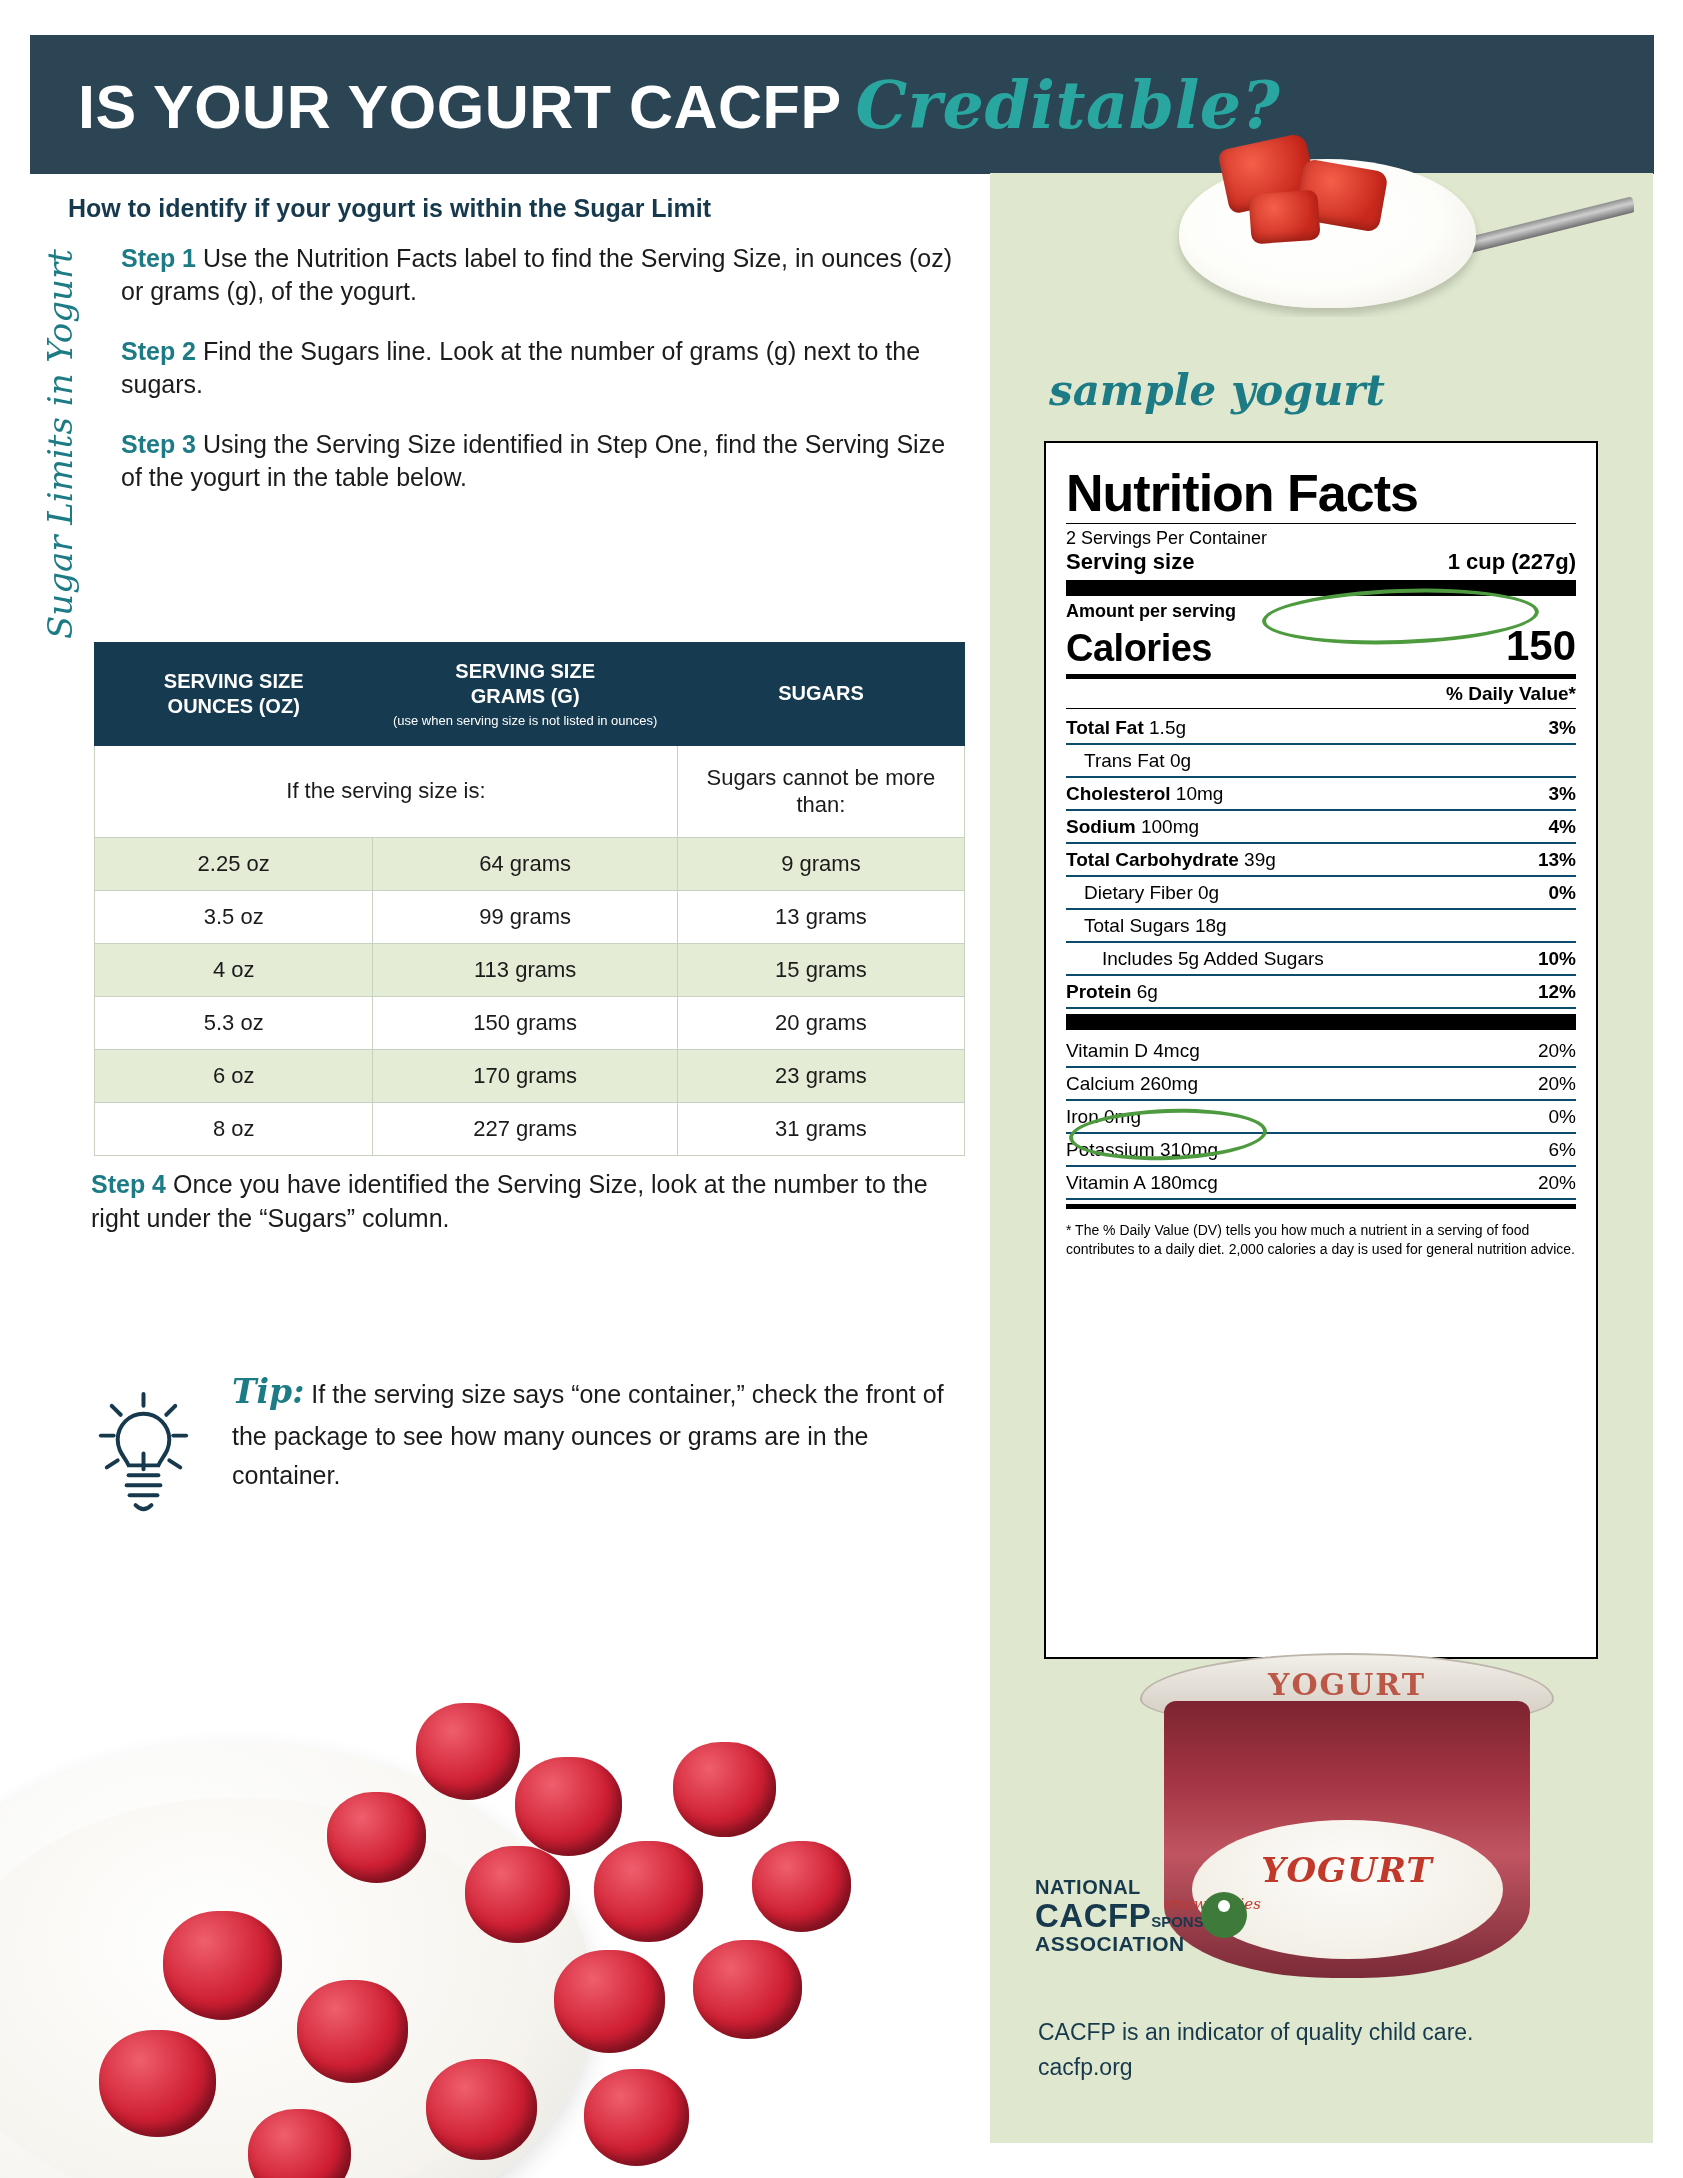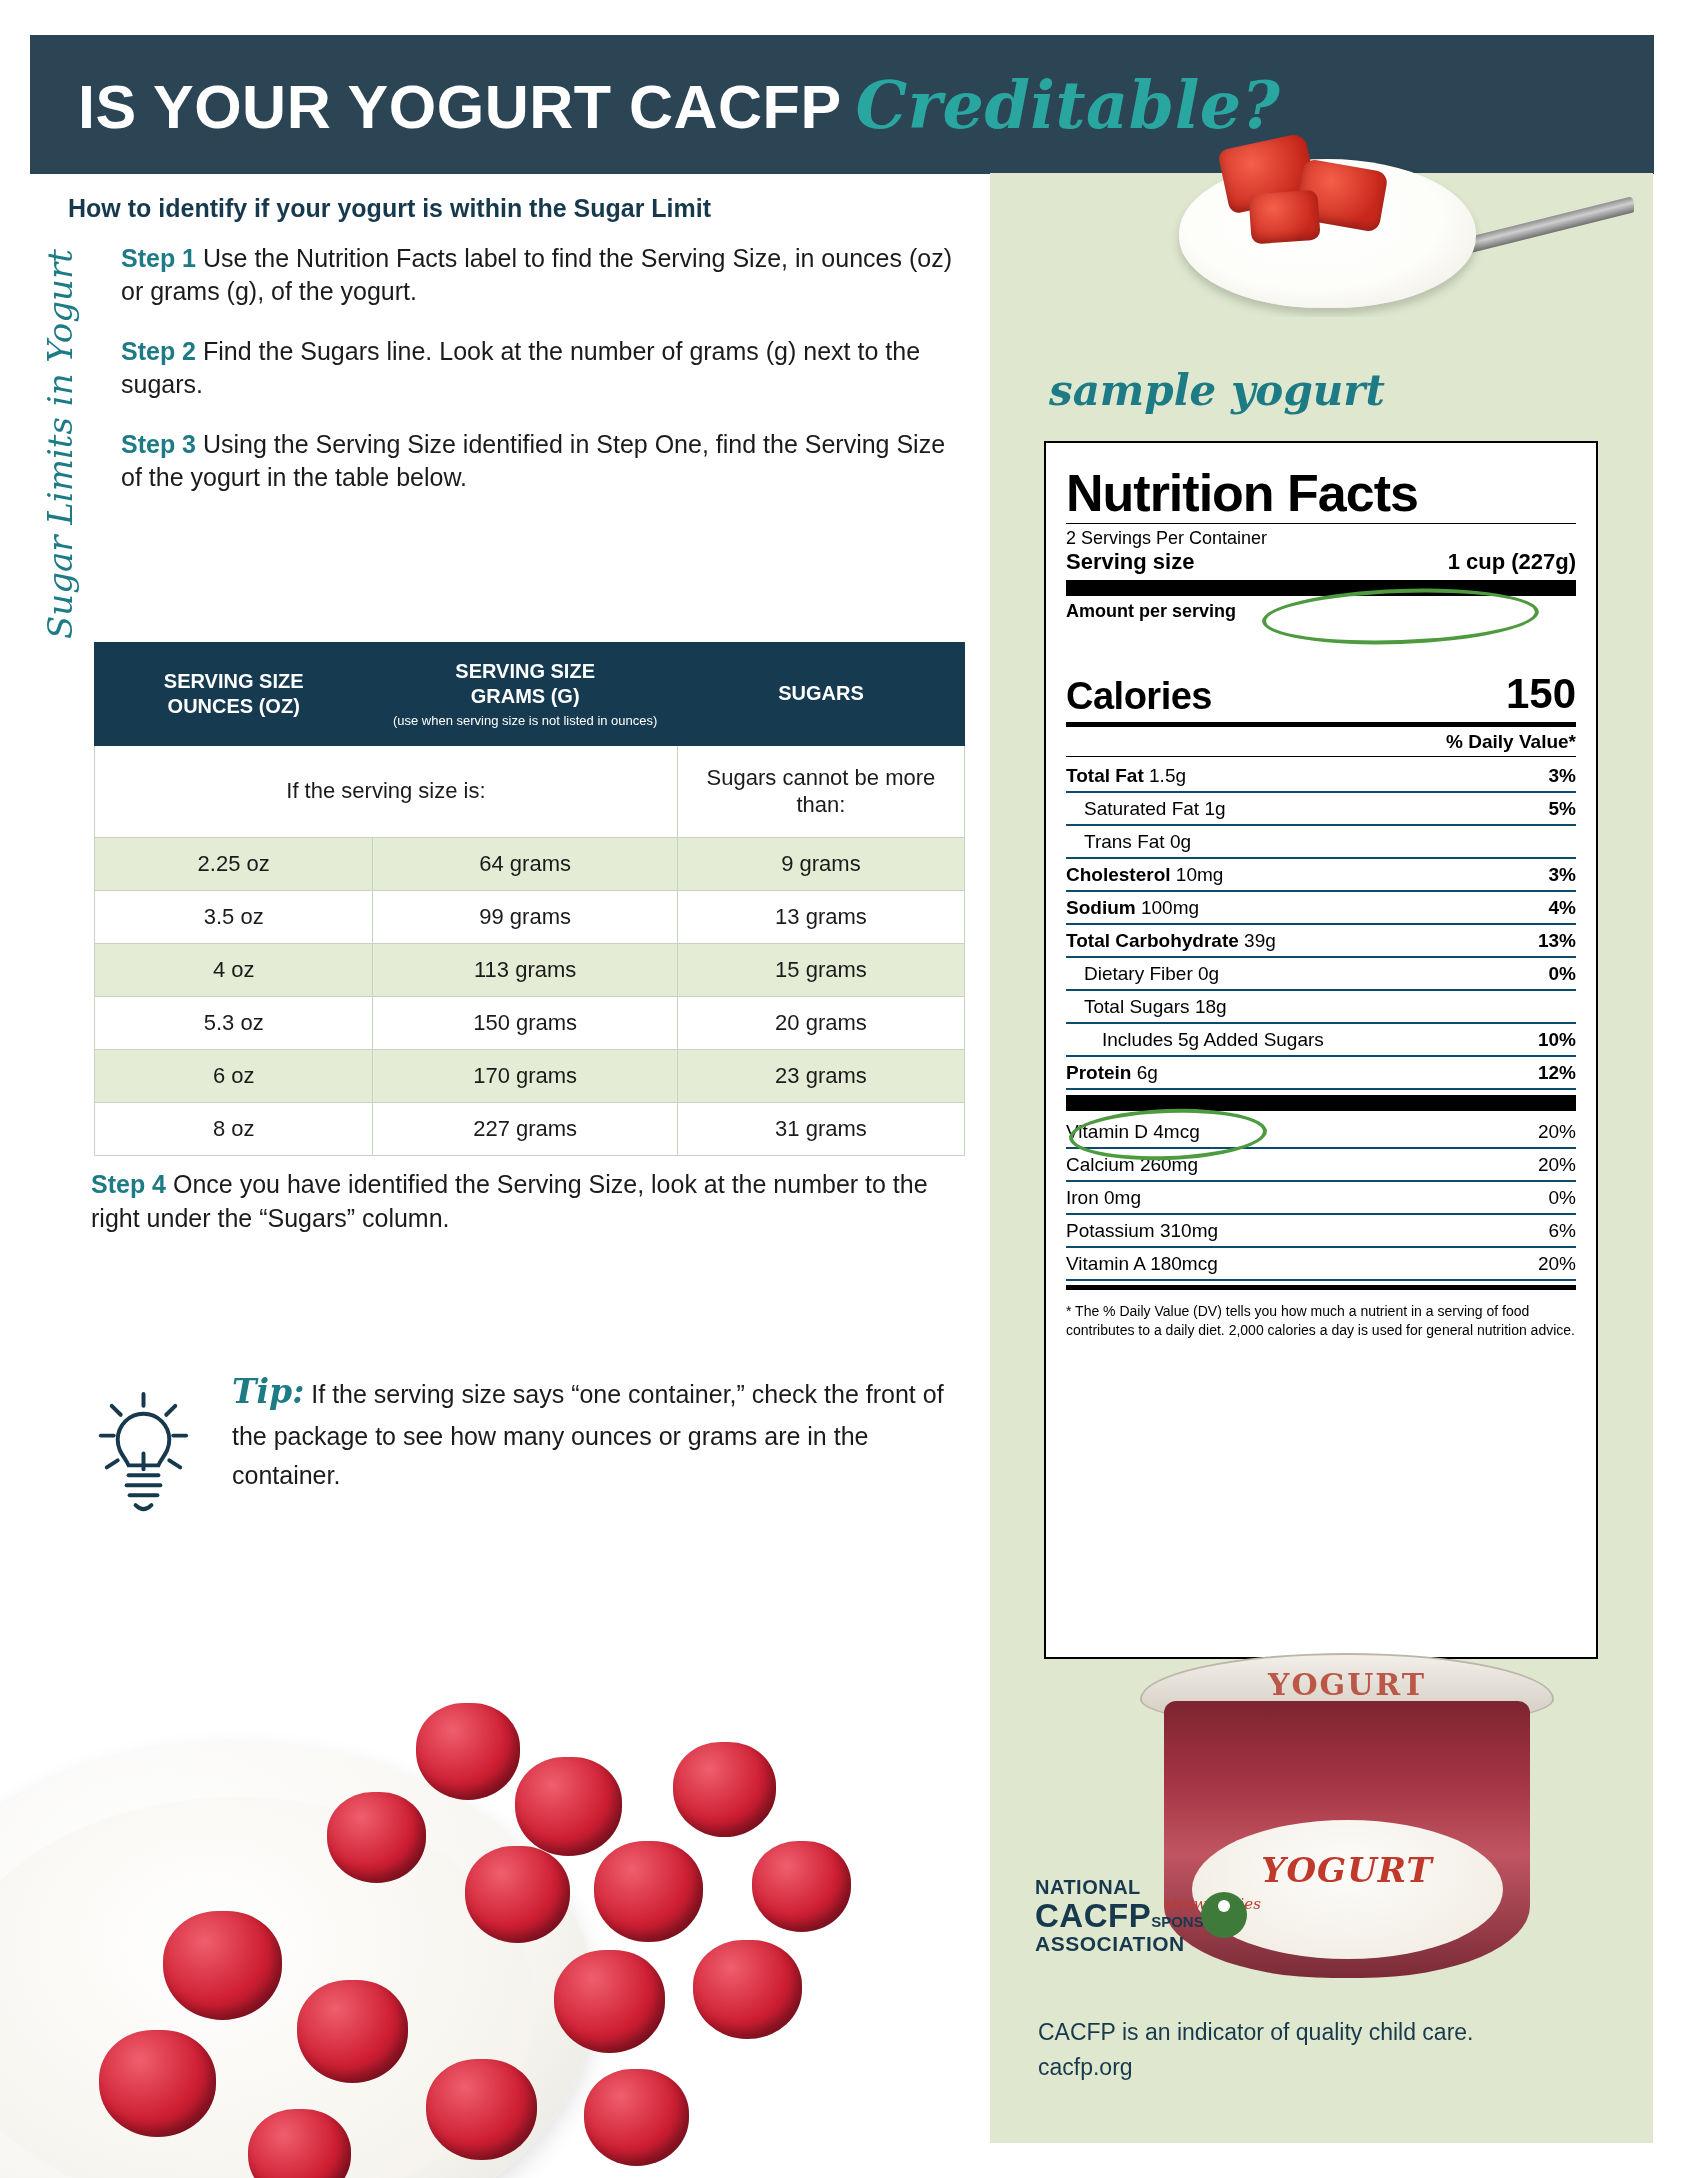--- a/index.html
+++ b/index.html
@@ -140,21 +140,21 @@
   }
   .nf-title { font-size:52px; font-weight:bold; letter-spacing:-1px; text-align:left; line-height:1; margin:8px 0 4px 0;}
   .rule-thin { border-bottom:1px solid #000; margin:3px 0;}
   .rule-med  { border-bottom:5px solid #000; margin:4px 0;}
   .rule-thick{ border-bottom:16px solid #000; margin:5px 0;}
   .nf-servings { font-size:18px; margin-top:4px;}
   .nf-serving-size { font-size:22px; font-weight:bold; display:flex; justify-content:space-between; align-items:center;}
   .nf-amount { font-size:18px; font-weight:bold; margin-top:4px;}
   .nf-cal-row { display:flex; justify-content:space-between; align-items:flex-end;}
   .nf-cal-label { font-size:38px; font-weight:bold; letter-spacing:-0.5px;}
-  .nf-cal-val { font-size:42px; font-weight:bold;margin-top:48px;}
+  .nf-cal-val { font-size:42px; font-weight:bold;}
   .nf-dv { text-align:right; font-size:19px; font-weight:bold; }
   .nf-row {
     display:flex; justify-content:space-between; font-size:19px;
     padding:5px 0 4px 0; border-bottom:2px solid #0c4a6e;
   }
   .nf-row b { font-weight:bold; }
   .indent1 { padding-left:18px; }
   .indent2 { padding-left:36px; }
   .nf-foot { font-size:14px; line-height:1.35; padding-top:8px;}
   .ellipse {
@@ -384,24 +384,20 @@
   </div>
   <div class="rule-med"></div>
   <div class="nf-dv">% Daily Value*</div>
   <div class="rule-thin"></div>
 
   <div class="nf-row">
     <span><b>Total Fat</b> <span>1.5g</span></span>
     <b>3%</b>
   </div>
   <div class="nf-row indent1">
-    <span><span>Saturated Fat</span> <span>1g</span></span>
-    <b>5%</b>
-  </div>
-  <div class="nf-row indent1">
     <span><span>Trans Fat</span> <span>0g</span></span>
     <b></b>
   </div>
   <div class="nf-row">
     <span><b>Cholesterol</b> <span>10mg</span></span>
     <b>3%</b>
   </div>
   <div class="nf-row">
     <span><b>Sodium</b> <span>100mg</span></span>
     <b>4%</b>

